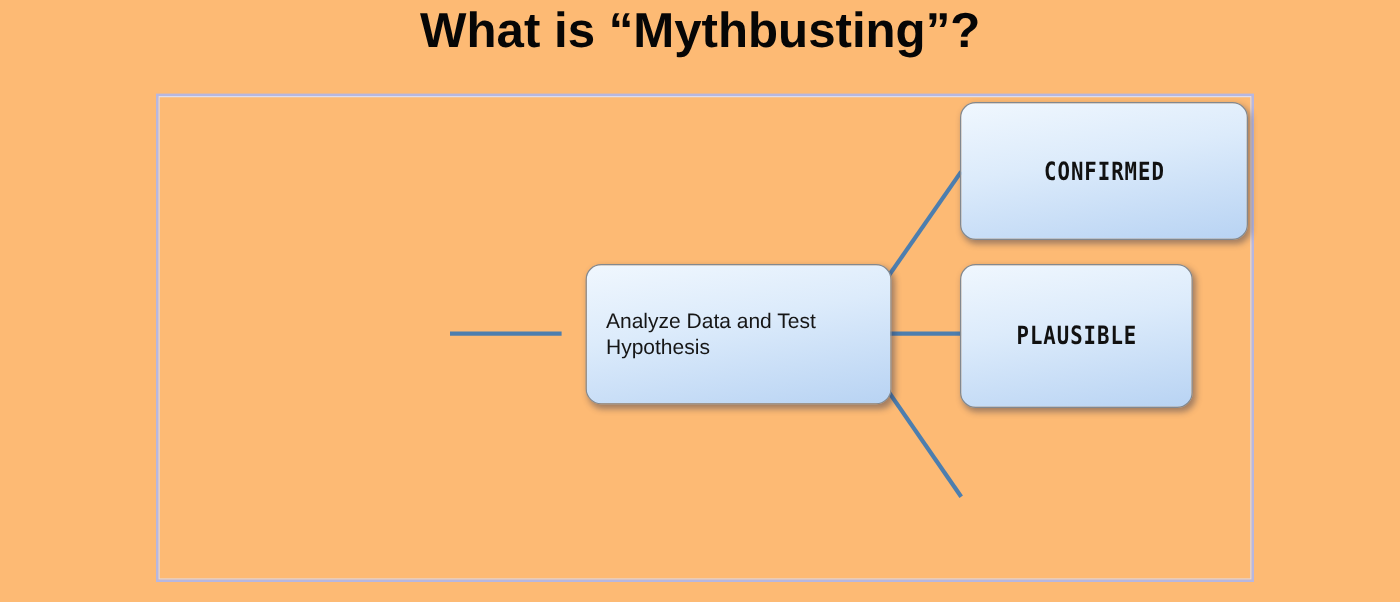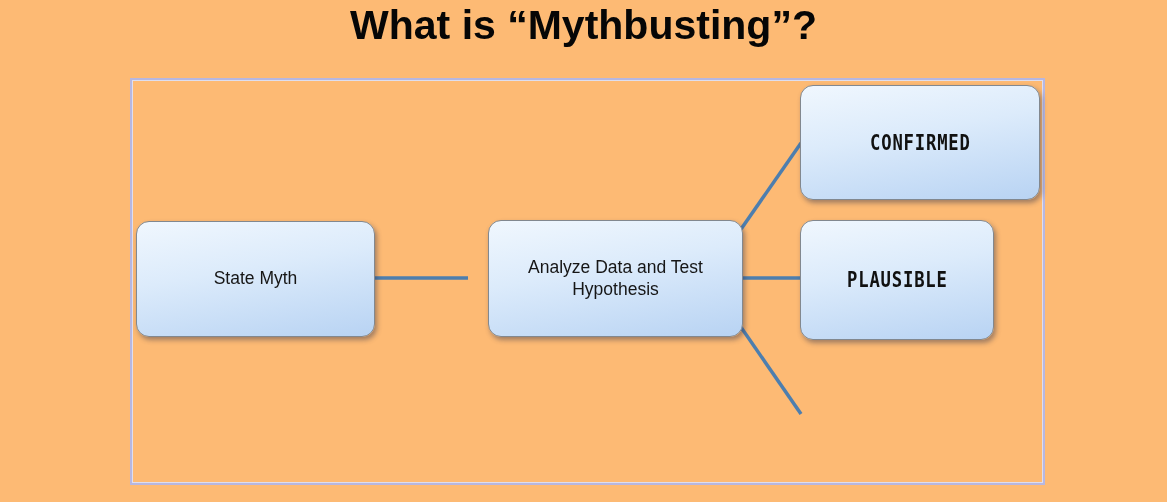--- a/index.html
+++ b/index.html
@@ -53,21 +53,20 @@
   .node {
     position: absolute;
     box-sizing: border-box;
     border: 1px solid #82888f;
     border-radius: 13px;
     background: linear-gradient(170deg, #f0f7fe 0%, #dcebfb 42%, #b8d3f3 100%);
     box-shadow: 2px 3px 5px rgba(50, 50, 75, 0.45);
     display: flex;
     align-items: center;
     justify-content: center;
-    text-align: center;
     padding: 0 16px;
   }
   .node .label {
     font-size: 17.5px;
     line-height: 1.25;
     color: #161616;
   }
   .node .result-label {
     display: inline-block;
     font-family: "DejaVu Sans Mono", monospace;
@@ -92,23 +91,20 @@
 
   <div class="frame"></div>
 
   <svg class="connectors" viewBox="0 0 1167 502" xmlns="http://www.w3.org/2000/svg">
     <line x1="375" y1="278" x2="468" y2="278"></line>
     <line x1="707" y1="278" x2="801" y2="143"></line>
     <line x1="707" y1="278" x2="801" y2="278"></line>
     <line x1="707" y1="278" x2="801" y2="414"></line>
   </svg>
 
-  <div class="node" id="node-state-myth">
-    <span class="label">State Myth</span>
-  </div>
 
   <div class="node" id="node-analyze">
     <span class="label">Analyze Data and Test Hypothesis</span>
   </div>
 
   <div class="node" id="node-confirmed">
     <span class="result-label">CONFIRMED</span>
   </div>
 
   <div class="node" id="node-plausible">

